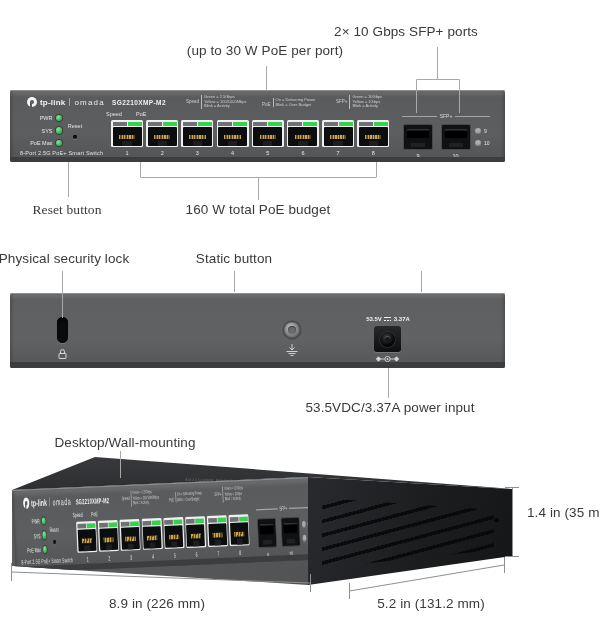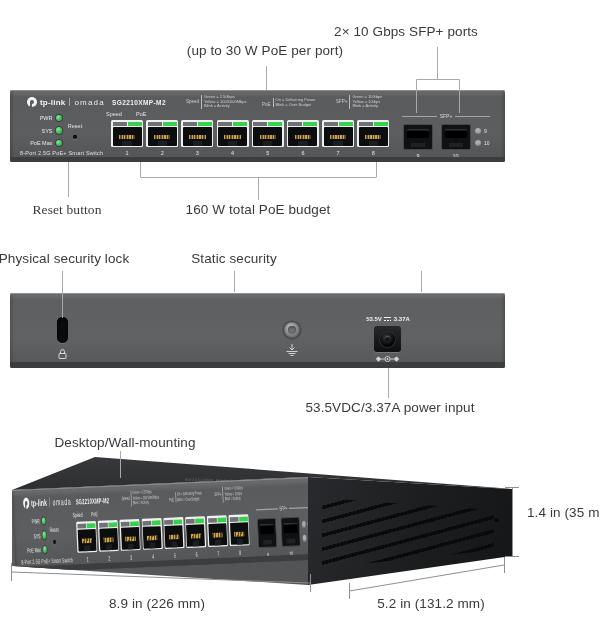--- a/index.html
+++ b/index.html
@@ -325,21 +325,21 @@
           <span class="ss-label">10</span>
         </div>
       </div>
   </div>
 </div>
 
   <div class="ann" style="left:67px;top:202px;font-family:Liberation Serif, serif;">Reset button</div>
   <div class="ann" style="left:258px;top:202px;">160 W total PoE budget</div>
 
   <div class="ann" style="left:64px;top:251px;">Physical security lock</div>
-  <div class="ann" style="left:234px;top:251px;">Static security</div>
+  <div class="ann" style="left:234px;top:251px;">Static button</div>
 
   <div class="back-panel">
     <div class="k-slot"></div>
     <svg class="b-icon" style="left:47px;top:55px;" width="11" height="12" viewBox="0 0 11 12">
       <rect x="2" y="5.5" width="7" height="5" rx=".6" fill="none" stroke="#d8d9da" stroke-width="1"></rect>
       <path d="M3.5 5.5 V3.6 a2 2 0 0 1 4 0 V5.5" fill="none" stroke="#d8d9da" stroke-width="1"></path>
     </svg>
     <div class="gnd-screw"></div>
     <svg class="b-icon" style="left:273px;top:50px;" width="18" height="14" viewBox="0 0 18 14">
       <g stroke="#cfd0d2" stroke-width="1" fill="none">

